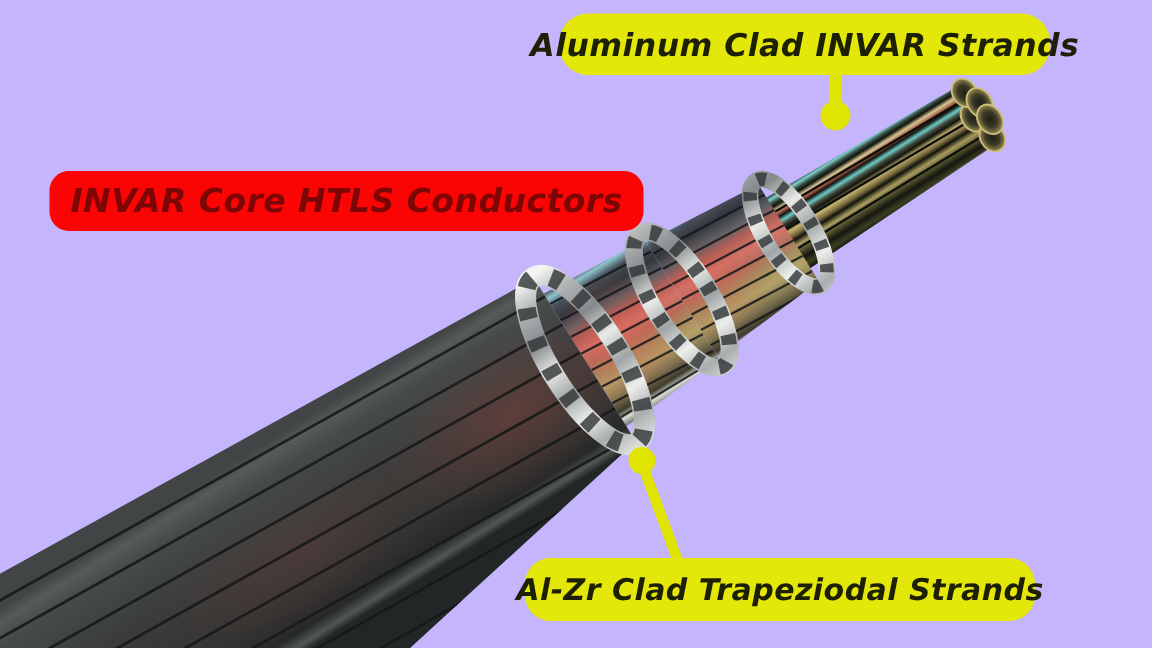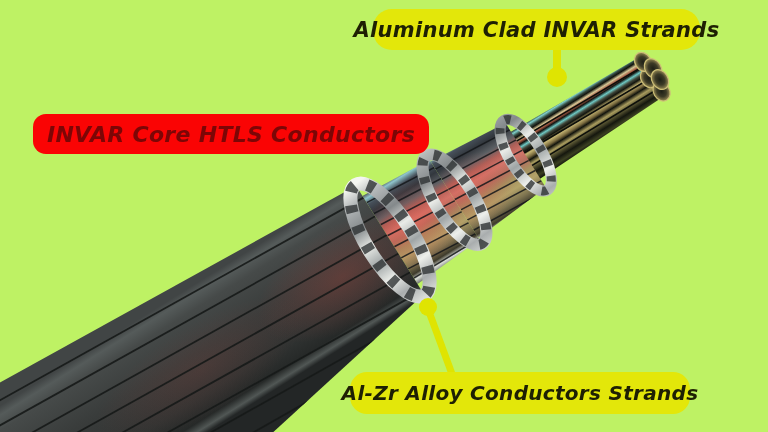--- a/index.html
+++ b/index.html
@@ -1,17 +1,17 @@
 <!DOCTYPE html>
 <html><head>
 <meta charset="utf-8">
 <style>
   html,body { margin:0; padding:0; background:#ffffff; }
   .stage {
-    position:relative; width:768px; height:432px; background:#bef264;
+    position:relative; width:768px; height:432px; background:#c4b5fd;
     overflow:hidden; font-family:"DejaVu Sans", sans-serif;
   }
   .art { position:absolute; left:0; top:0; width:768px; height:432px; }
   .callout {
     position:absolute; display:flex; align-items:center; justify-content:center;
     white-space:nowrap; font-style:italic; font-weight:600; letter-spacing:0.3px;
     box-sizing:border-box; padding:0 8px;
   }
   .callout.yellow { background:#e3e70a; color:#1e2003; }
   .callout.red    { background:#fa0404; color:#7c0606; }
@@ -191,16 +191,16 @@
 
   <div class="callout yellow" id="callout-top">
     <span class="callout-text">Aluminum Clad INVAR Strands</span>
   </div>
 
   <div class="callout red" id="callout-left">
     <span class="callout-text">INVAR Core HTLS Conductors</span>
   </div>
 
   <div class="callout yellow" id="callout-bottom">
-    <span class="callout-text">Al-Zr Alloy Conductors Strands</span>
+    <span class="callout-text">Al-Zr Clad Trapeziodal Strands</span>
   </div>
 
 </div>
 
 </body></html>

